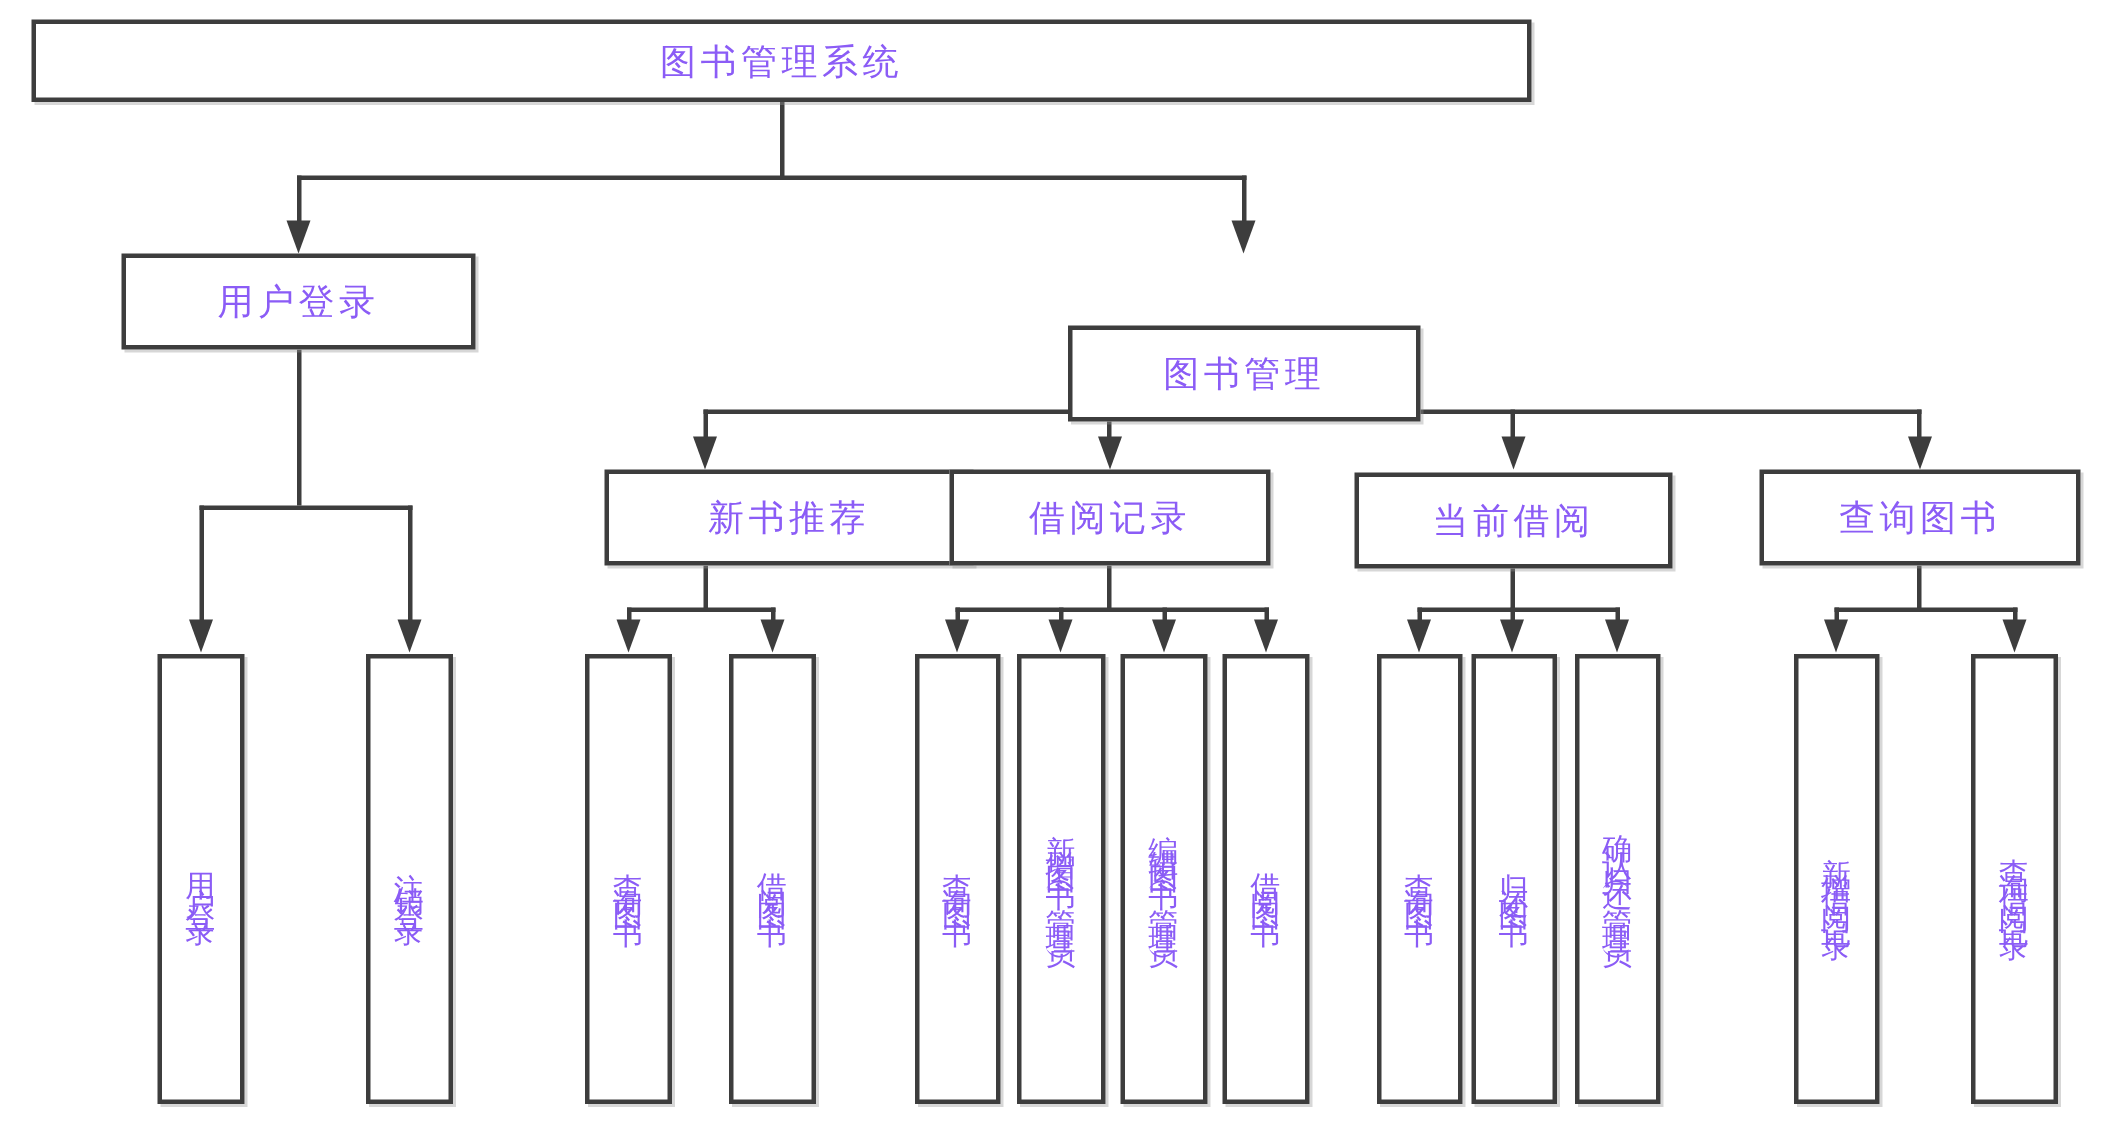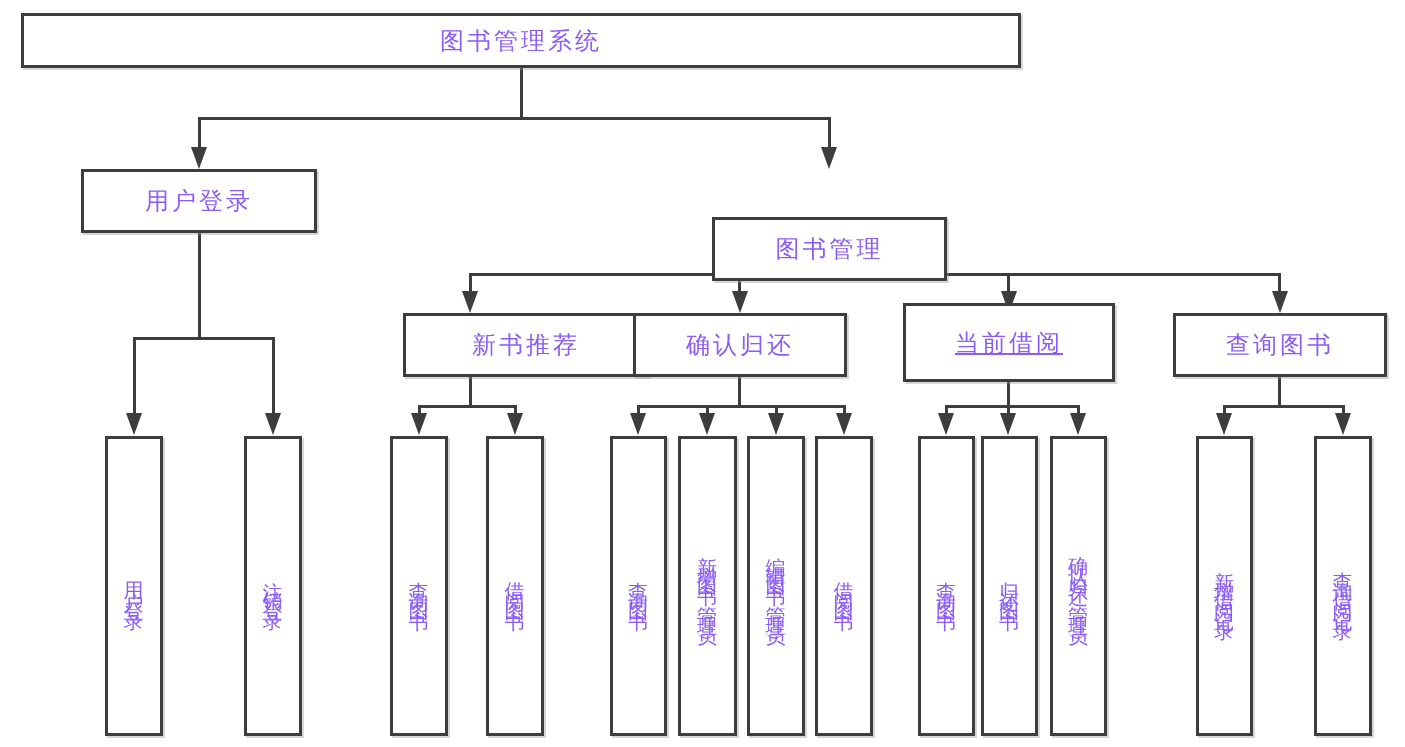--- a/index.html
+++ b/index.html
@@ -125,23 +125,23 @@
     <span>用户登录</span>
   </div>
   <div class="box h" style="left:712px; top:169px; width:235px; height:64px;margin-top:48px;">
     <span>图书管理</span>
   </div>
 
   <div class="box h" style="left:363px; top:313px; width:246px; height:64px;margin-left:40px;">
     <span>新书推荐</span>
   </div>
   <div class="box h" style="left:633px; top:313px; width:214px; height:64px;">
-    <span>确认归还</span>
+    <span>借阅记录</span>
   </div>
-  <div class="box h" style="left:903px; top:303px; width:212px; height:79px;text-decoration:underline;">
+  <div class="box h" style="left:903px; top:315px; width:212px; height:64px;">
     <span>当前借阅</span>
   </div>
   <div class="box h" style="left:1173px; top:313px; width:214px; height:64px;">
     <span>查询图书</span>
   </div>
 
   <div class="box v" style="left:105px; top:436px; width:58px; height:300px;">
     <span>用户登录</span>
   </div>
   <div class="box v" style="left:244px; top:436px; width:58px; height:300px;">

